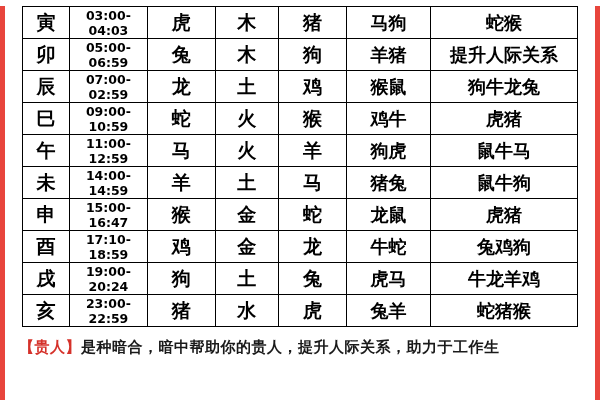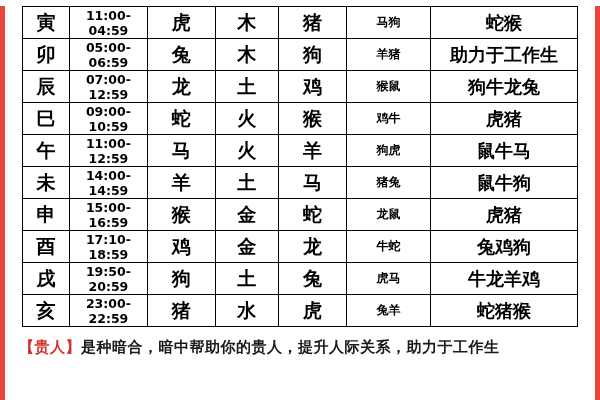--- a/index.html
+++ b/index.html
@@ -54,21 +54,21 @@
   td.c-element {
     width: 60px;
     font-size: 19px;
   }
   td.c-third {
     width: 64px;
     font-size: 19px;
   }
   td.c-fourth {
     width: 80px;
-    font-size: 12px;
+    font-size: 18px;
   }
   td.c-fifth {
     width: 140px;
     font-size: 18px;
     text-align: center;
   }
   .footnote {
     margin: 11px 0 0 14px;
     font-size: 15px;
     font-weight: bold;
@@ -82,39 +82,39 @@
 </style>
 </head>
 <body>
 
 <div id="page">
 
   <table class="zodiac">
     <tbody>
       <tr>
         <td class="c-branch">寅</td>
-        <td class="c-time">11:00-04:59</td>
+        <td class="c-time">03:00-04:03</td>
         <td class="c-animal">虎</td>
         <td class="c-element">木</td>
         <td class="c-third">猪</td>
         <td class="c-fourth">马狗</td>
         <td class="c-fifth">蛇猴</td>
       </tr>
       <tr>
         <td class="c-branch">卯</td>
         <td class="c-time">05:00-06:59</td>
         <td class="c-animal">兔</td>
         <td class="c-element">木</td>
         <td class="c-third">狗</td>
         <td class="c-fourth">羊猪</td>
-        <td class="c-fifth">助力于工作生</td>
+        <td class="c-fifth">提升人际关系</td>
       </tr>
       <tr>
         <td class="c-branch">辰</td>
-        <td class="c-time">07:00-12:59</td>
+        <td class="c-time">07:00-02:59</td>
         <td class="c-animal">龙</td>
         <td class="c-element">土</td>
         <td class="c-third">鸡</td>
         <td class="c-fourth">猴鼠</td>
         <td class="c-fifth">狗牛龙兔</td>
       </tr>
       <tr>
         <td class="c-branch">巳</td>
         <td class="c-time">09:00-10:59</td>
         <td class="c-animal">蛇</td>
@@ -136,39 +136,39 @@
         <td class="c-branch">未</td>
         <td class="c-time">14:00-14:59</td>
         <td class="c-animal">羊</td>
         <td class="c-element">土</td>
         <td class="c-third">马</td>
         <td class="c-fourth">猪兔</td>
         <td class="c-fifth">鼠牛狗</td>
       </tr>
       <tr>
         <td class="c-branch">申</td>
-        <td class="c-time">15:00-16:59</td>
+        <td class="c-time">15:00-16:47</td>
         <td class="c-animal">猴</td>
         <td class="c-element">金</td>
         <td class="c-third">蛇</td>
         <td class="c-fourth">龙鼠</td>
         <td class="c-fifth">虎猪</td>
       </tr>
       <tr>
         <td class="c-branch">酉</td>
         <td class="c-time">17:10-18:59</td>
         <td class="c-animal">鸡</td>
         <td class="c-element">金</td>
         <td class="c-third">龙</td>
         <td class="c-fourth">牛蛇</td>
         <td class="c-fifth">兔鸡狗</td>
       </tr>
       <tr>
         <td class="c-branch">戌</td>
-        <td class="c-time">19:50-20:59</td>
+        <td class="c-time">19:00-20:24</td>
         <td class="c-animal">狗</td>
         <td class="c-element">土</td>
         <td class="c-third">兔</td>
         <td class="c-fourth">虎马</td>
         <td class="c-fifth">牛龙羊鸡</td>
       </tr>
       <tr>
         <td class="c-branch">亥</td>
         <td class="c-time">23:00-22:59</td>
         <td class="c-animal">猪</td>

